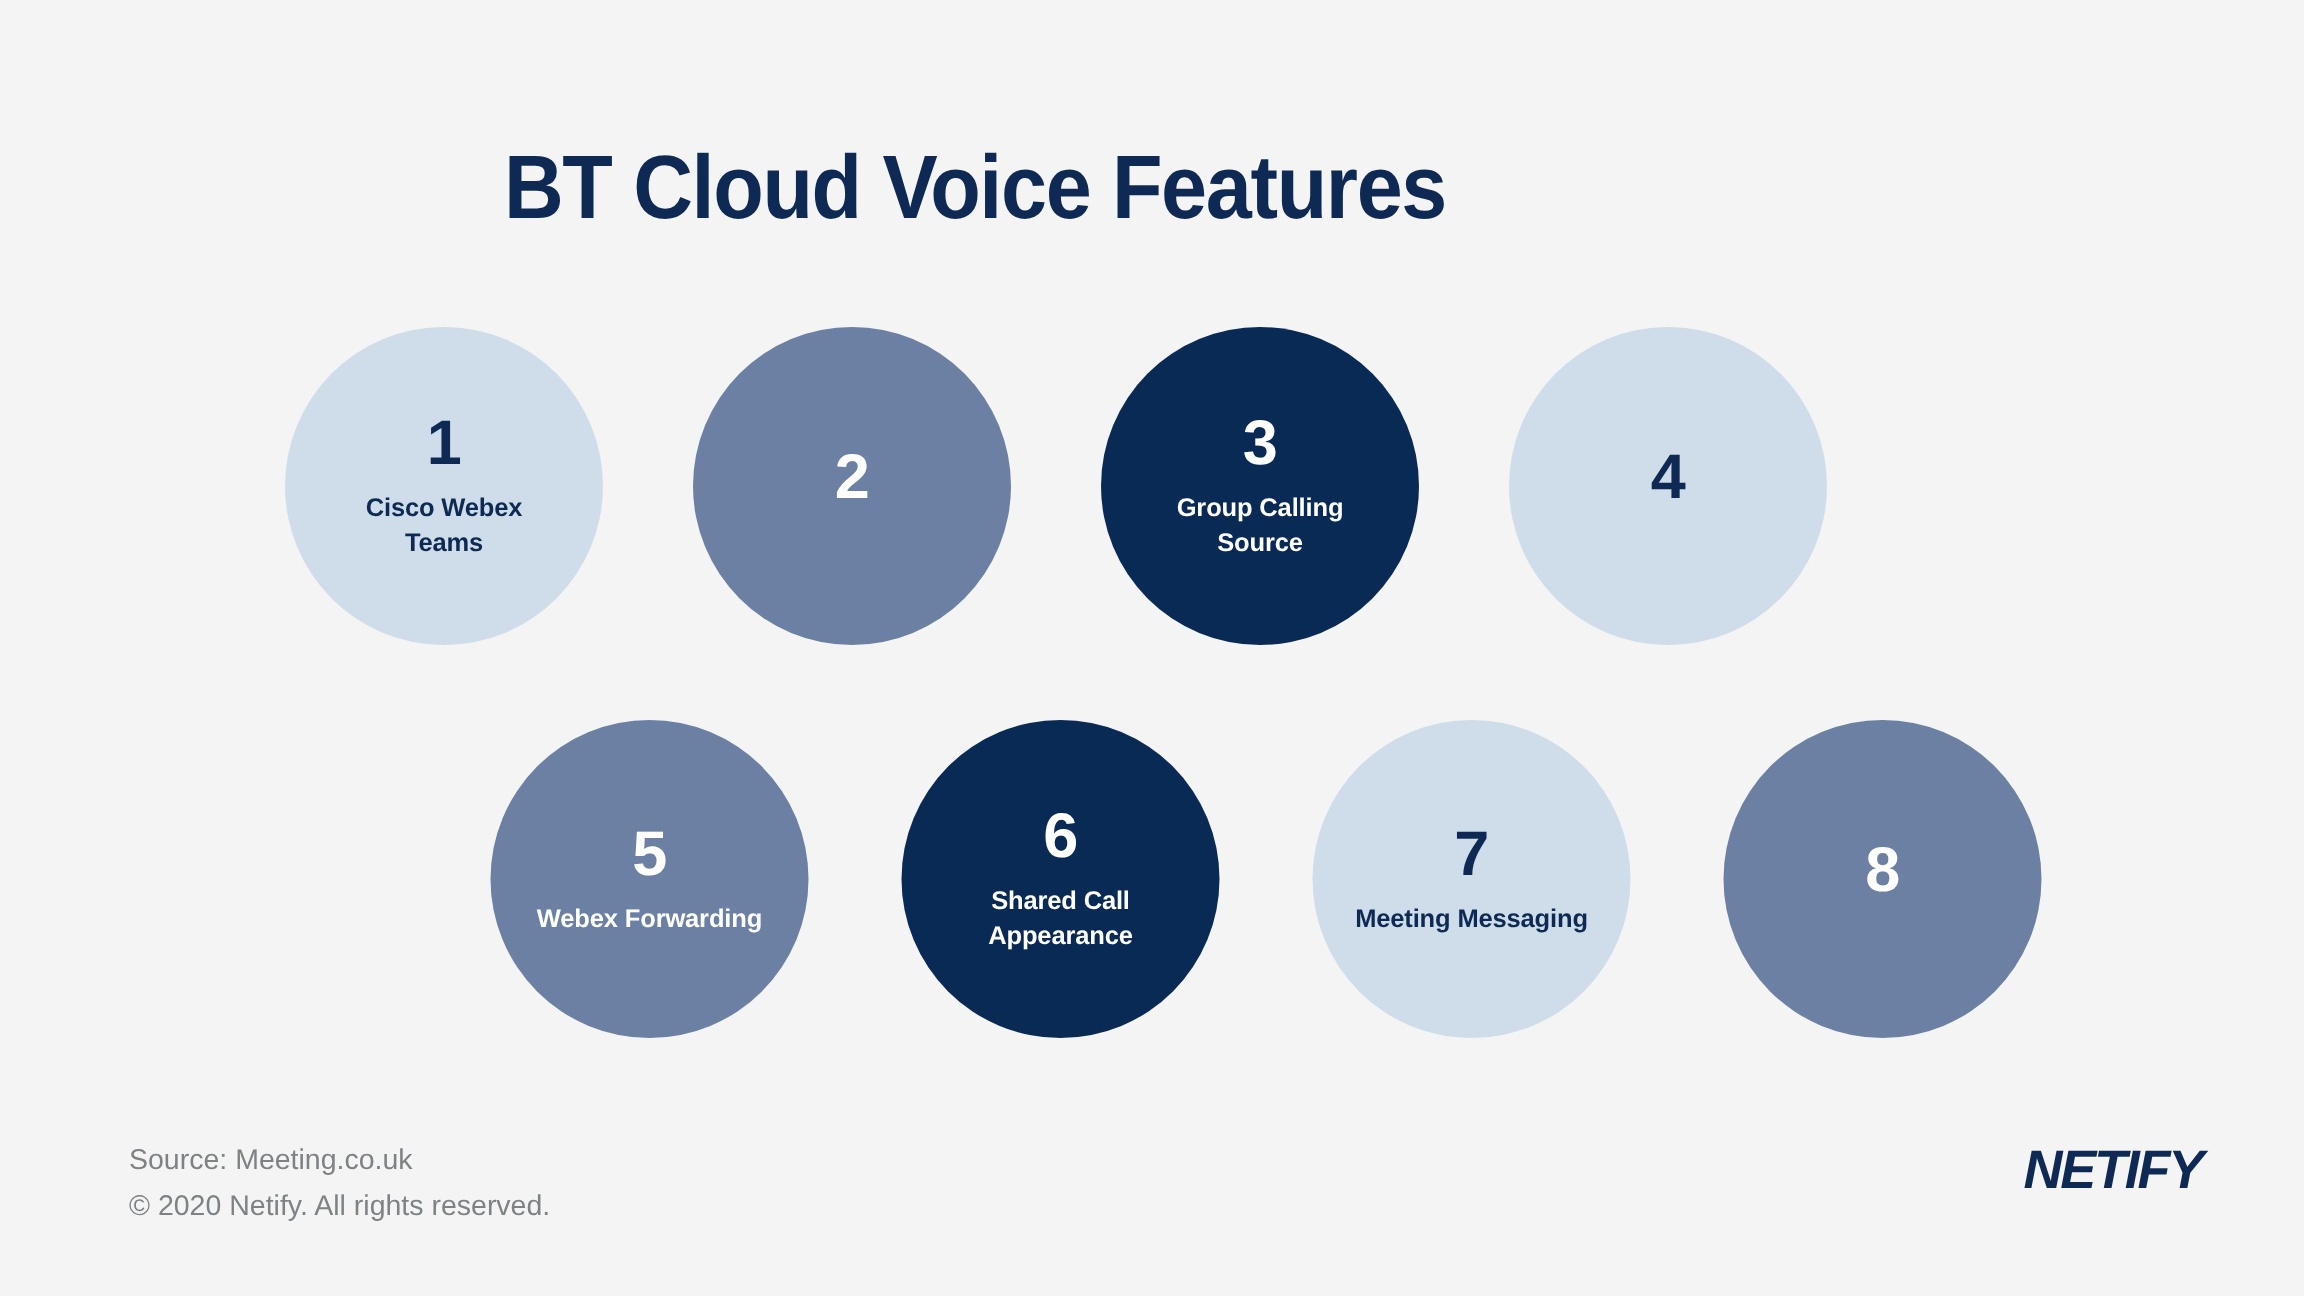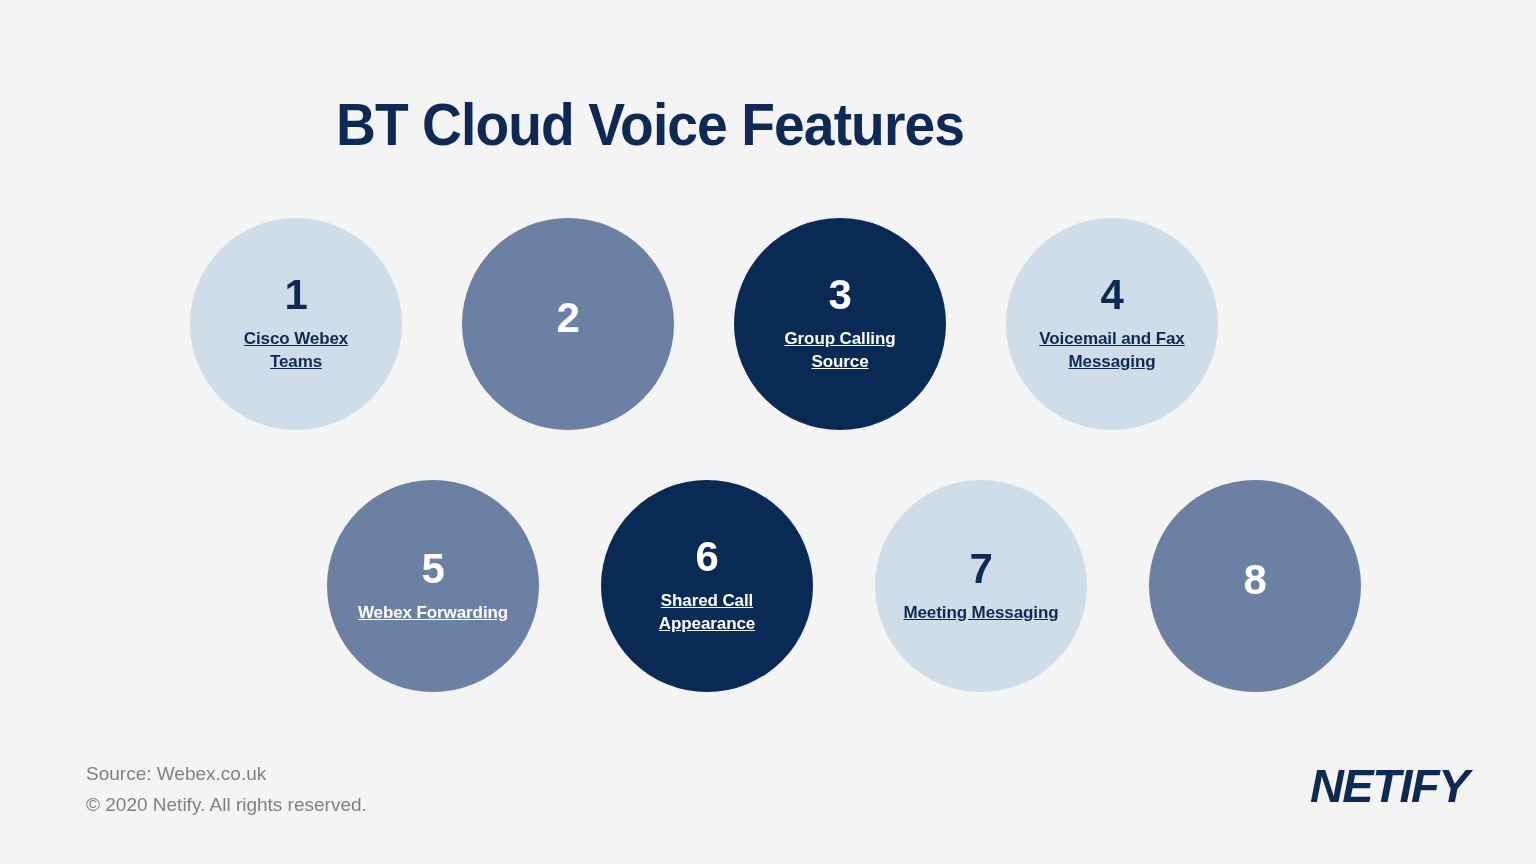--- a/index.html
+++ b/index.html
@@ -60,21 +60,20 @@
     margin-bottom: 12px;
     letter-spacing: -0.5px;
   }
   .circle .label {
     font-size: 17px;
     font-weight: bold;
     line-height: 1.35;
     text-align: center;
     letter-spacing: -0.1px;
     white-space: pre-line;
-    text-decoration: underline;
   }
 
   
   .c-light { background: #cedde9; }
   .c-light .num, .c-light .label { color: #0e2a54; }
 
   .c-slate { background: #6c80a3; }
   .c-slate .num, .c-slate .label { color: #ffffff; }
 
   .c-navy  { background: #0a2a56; }
@@ -88,21 +87,21 @@
     color: #7e8285;
     font-size: 19px;
     line-height: 1.65;
   }
   .footer div { white-space: nowrap; }
 
   .logo {
     position: absolute;
     right: 68px;
     top: 762px;
-    font-size: 47px;
+    font-size: 36px;
     font-weight: bold;
     font-style: italic;
     color: #0e2a54;
     letter-spacing: -1.5px;
     line-height: 1;
   }
 </style>
 </head>
 <body>
 
@@ -117,22 +116,20 @@
     <div class="circle c-slate">
       <div class="num">2</div>
     </div>
     <div class="circle c-navy">
       <div class="num">3</div>
       <div class="label">Group Calling
 Source</div>
     </div>
     <div class="circle c-light">
       <div class="num">4</div>
-      <div class="label">Voicemail and Fax
-Messaging</div>
     </div>
   </div>
 <div class="row" id="row-2">
     <div class="circle c-slate">
       <div class="num">5</div>
       <div class="label">Webex Forwarding</div>
     </div>
     <div class="circle c-navy">
       <div class="num">6</div>
       <div class="label">Shared Call
@@ -141,17 +138,17 @@
     <div class="circle c-light">
       <div class="num">7</div>
       <div class="label">Meeting Messaging</div>
     </div>
     <div class="circle c-slate">
       <div class="num">8</div>
     </div>
   </div>
 
 <div class="footer">
-  <div>Source: Webex.co.uk</div>
+  <div>Source: Meeting.co.uk</div>
   <div>© 2020 Netify. All rights reserved.</div>
 </div>
 
 <div class="logo">NETIFY</div>
 
 </body></html>

